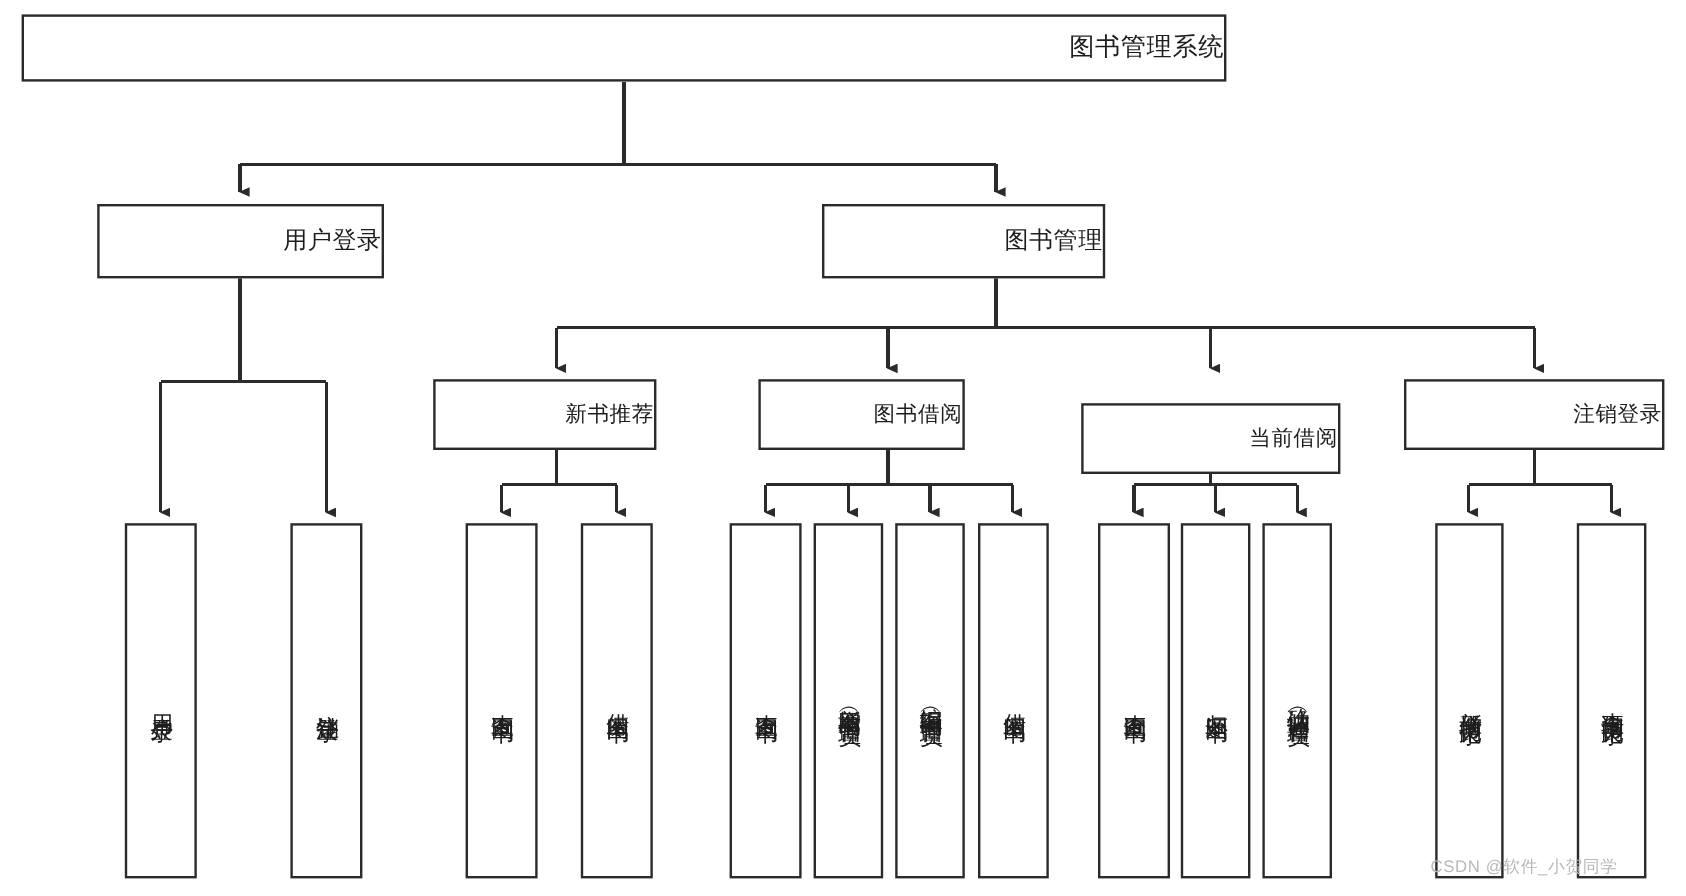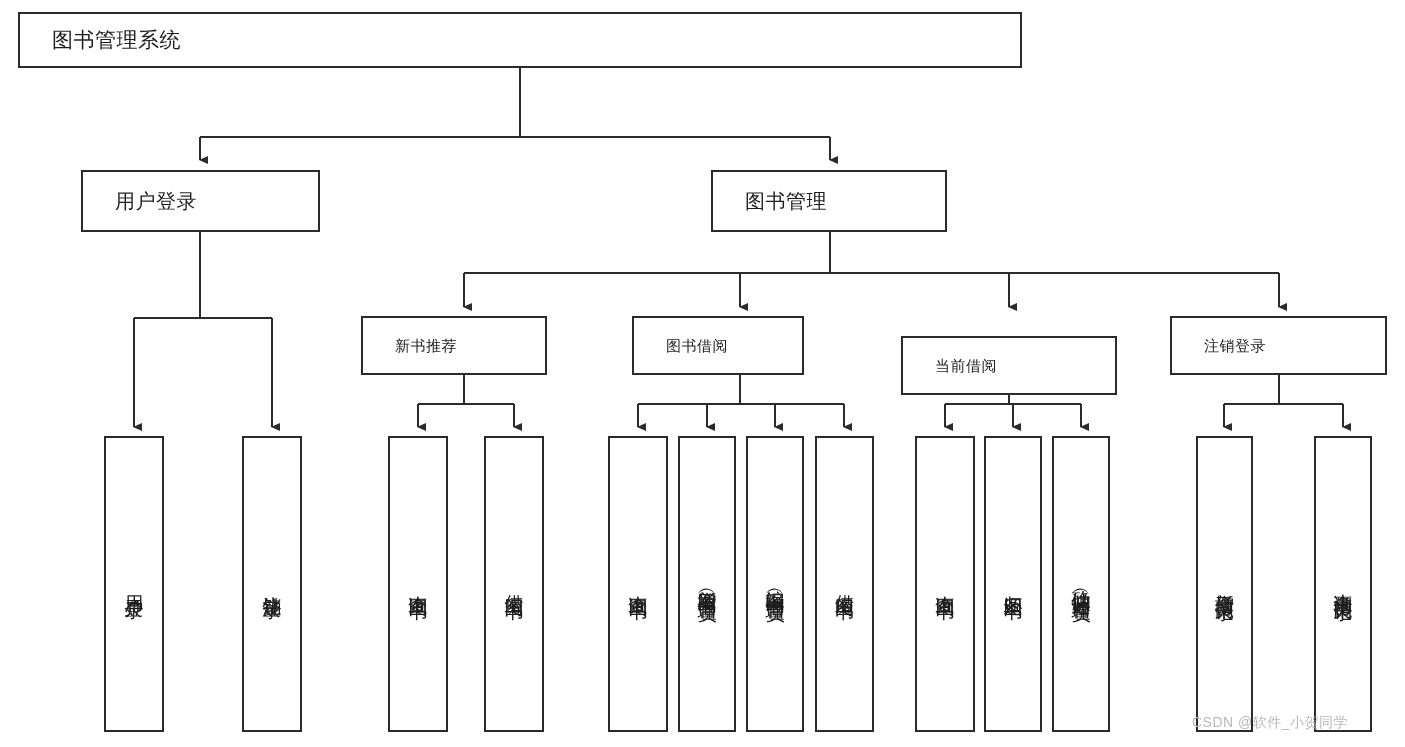--- a/index.html
+++ b/index.html
@@ -25,32 +25,32 @@
     width: 1405px;
     height: 747px;
   }
   .node-box {
     position: absolute;
     box-sizing: border-box;
     background: #ffffff;
     border: 2px solid #2b2b2b;
     display: flex;
     align-items: center;
-    justify-content: flex-start;
+    justify-content: flex-end;
     color: #1d1d1d;
     padding-left: 32px;
   }
   .node-box.level0 {
     font-size: 21px;
   }
   .node-box.level1 {
     font-size: 20px;
   }
   .node-box.level2 {
-    font-size: 15px;
+    font-size: 18px;
   }
   .node-box.leaf {
     font-size: 19px;
     align-items: center;
     justify-content: center;
     padding: 6px 0;
   }
   .node-label-h {
     line-height: 1.2;
     white-space: nowrap;
@@ -129,21 +129,21 @@
   </svg>
 
   <div class="node-box level0" style="left:18px; top:12px; width:1004px; height:56px;">
     <span class="node-label-h">图书管理系统</span>
   </div>
 
   <div class="node-box level1" style="left:81px; top:170px; width:239px; height:62px;">
     <span class="node-label-h">用户登录</span>
   </div>
 
-  <div class="node-box level1" style="left:711px; top:170px; width:236px; height:62px;">
+  <div class="node-box level1" style="left:685px; top:170px; width:236px; height:62px;">
     <span class="node-label-h">图书管理</span>
   </div>
 
   <div class="node-box level2" style="left:361px; top:316px; width:186px; height:59px;">
     <span class="node-label-h">新书推荐</span>
   </div>
 
   <div class="node-box level2" style="left:632px; top:316px; width:172px; height:59px;">
     <span class="node-label-h">图书借阅</span>
   </div>

